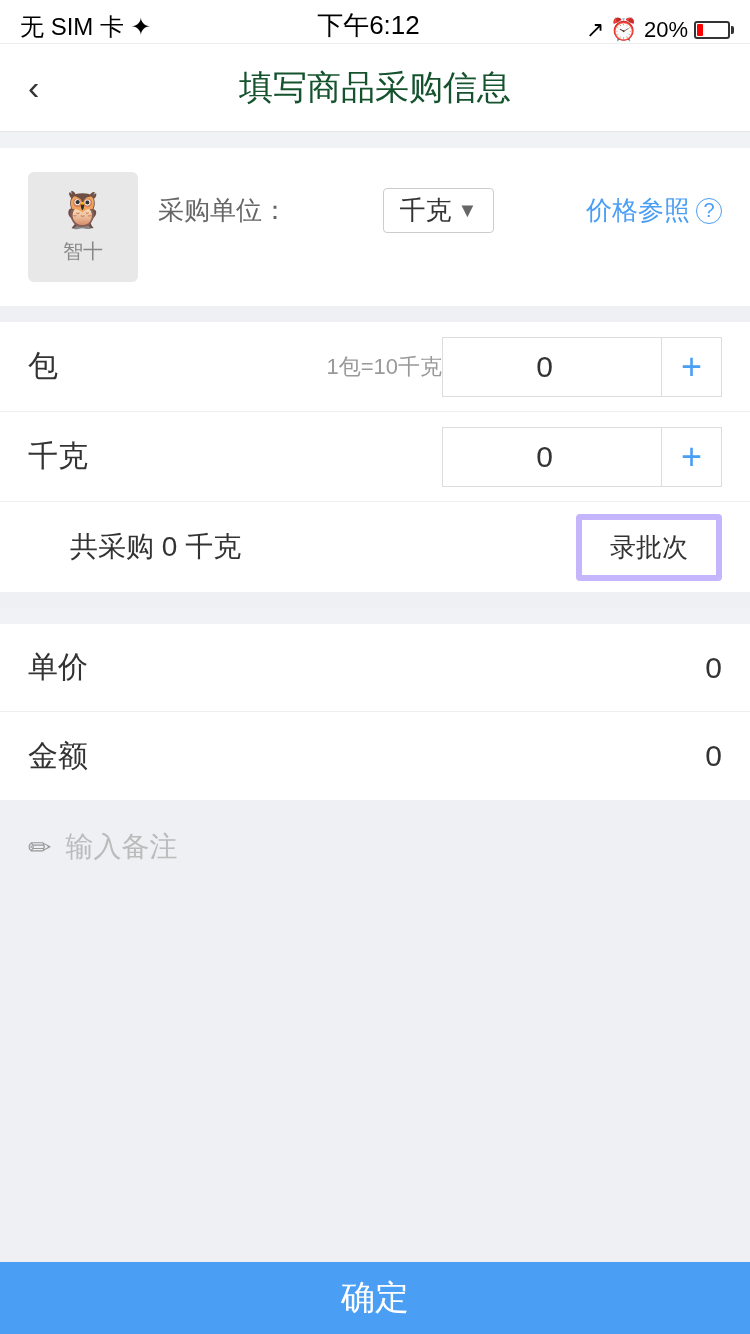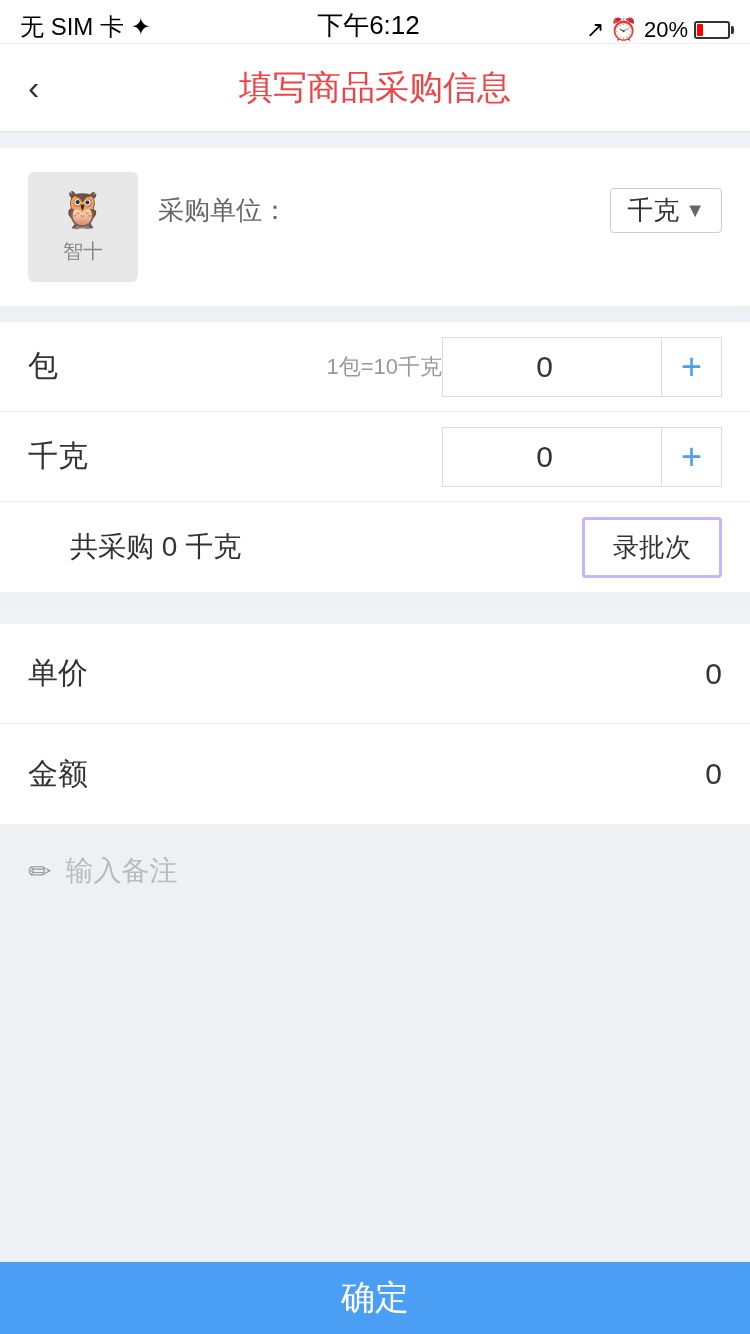--- a/index.html
+++ b/index.html
@@ -70,21 +70,21 @@
     .nav-back {
       position: absolute;
       left: 28px;
       font-size: 34px;
       color: #333;
       cursor: pointer;
     }
     .nav-title {
       font-size: 34px;
       font-weight: 500;
-      color: #ef4444;
+      color: #14532d;
     }
 
     
     .product-card {
       background: #fff;
       padding: 24px 28px;
       display: flex;
       align-items: flex-start;
       gap: 20px;
       margin-top: 16px;
@@ -240,40 +240,40 @@
       padding: 0 28px;
       height: 90px;
       background: #fff;
       margin-left: 42px;
     }
     .summary-text {
       font-size: 28px;
       color: #333;
     }
     .batch-btn {
-      border: 3px solid #c4b5fd;
+      border: 6px solid #c4b5fd;
       padding: 10px 28px;
       font-size: 26px;
       color: #333;
       background: #fff;
       border-radius: 4px;
       cursor: pointer;
     }
 
     
     .price-section {
       background: #fff;
       margin-top: 16px;
     }
     .price-row {
       display: flex;
       align-items: center;
       justify-content: space-between;
       padding: 0 28px;
-      height: 100px;
+      height: 88px;
       border-bottom: 1px solid #efefef;
     }
     .price-row:last-child {
       border-bottom: none;
     }
     .price-label {
       font-size: 30px;
       color: #333;
     }
     .price-value {
@@ -353,20 +353,24 @@
       <span class="owl-icon">🦉</span>
       <span class="brand-text">智十</span>
     </div>
     <div class="product-info">
       <div class="unit-row">
         <span class="unit-label">采购单位：</span>
         <div class="unit-select">
           <span>千克</span>
           <span class="arrow">▼</span>
         </div>
+        <div class="price-ref">
+          <span>价格参照</span>
+          <span class="help-icon">?</span>
+        </div>
       </div>
     </div>
   </div>
 
   <div class="divider-thick"></div>
 
   <div class="quantity-section">
 
     <div class="quantity-row">
       <span class="quantity-label">包</span>

